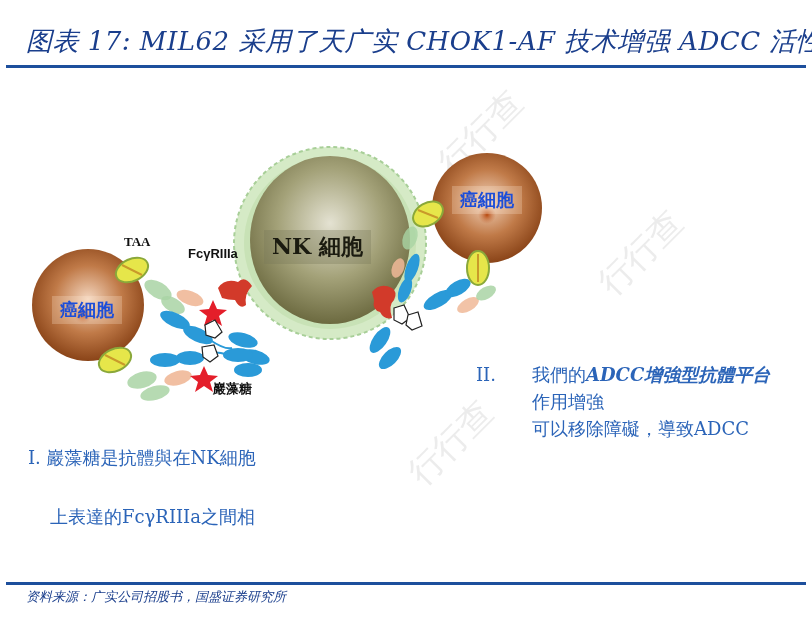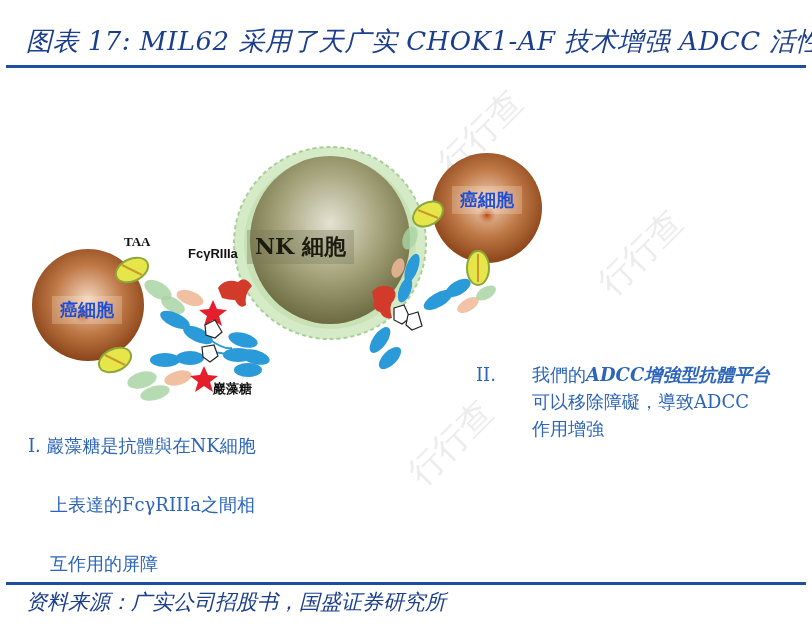--- a/index.html
+++ b/index.html
@@ -1,24 +1,24 @@
 <!DOCTYPE html>
 <html><head>
 <meta charset="utf-8">
 <style>
   html, body { margin:0; padding:0; background:#ffffff; }
   body { width:812px; height:626px; position:relative; overflow:hidden; font-family:"DejaVu Sans", sans-serif; }
   .title { position:absolute; left:26px; top:24px; font-family:"DejaVu Serif", serif; font-style:italic; font-size:26px; color:#1a3e8c; letter-spacing:0.5px; white-space:nowrap; }
   .rule { position:absolute; left:6px; width:800px; height:3px; background:#1d4f9c; }
   .rule.top { top:65px; }
   .rule.bottom { top:582px; }
-  .source { position:absolute; left:26px; top:588px; font-family:"DejaVu Serif", serif; font-style:italic; font-size:21px; color:#1a3e8c; white-space:nowrap; }
+  .source { position:absolute; left:26px; top:588px; font-family:"DejaVu Serif", serif; font-style:italic; font-size:13px; color:#1a3e8c; white-space:nowrap; }
   svg.diagram { position:absolute; left:0; top:70px; }
   .cap { position:absolute; font-family:"DejaVu Serif", serif; color:#2b64b8; font-size:18px; line-height:27px; white-space:nowrap; }
-  .cap1 { left:28px; top:432px; }
+  .cap1 { left:28px; top:444px; }
   .cap1 .line2, .cap1 .line3 { padding-left:22px;margin-top:32px; }
   .cap2 { left:476px; top:343px;margin-top:18px; }
   .cap2 .num { display:inline-block; width:56px; }
   .cap2 .indent { padding-left:56px; }
   .cap2 .em { font-weight:bold; font-style:italic; }
   .lbl { position:absolute; font-family:"Liberation Sans", sans-serif; font-weight:bold; font-size:13px; color:#111; white-space:nowrap; }
   .cell-label { position:absolute; font-family:"DejaVu Sans", sans-serif; font-weight:bold; color:#1d4ed8; font-size:18px; white-space:nowrap; padding:2px 8px; background:rgba(255,235,215,0.25);margin-top:16px; }
   .nk-label { position:absolute; font-family:"DejaVu Serif", serif; color:#1b1b10; font-size:22px; font-weight:bold; white-space:nowrap; padding:2px 8px; background:rgba(120,120,90,0.35); }
   .wm { position:absolute; color:rgba(200,200,200,0.35); font-size:34px; transform:rotate(-45deg); white-space:nowrap; font-family:"DejaVu Sans", sans-serif; }
 </style>
@@ -132,33 +132,32 @@
     <ellipse cx="428" cy="214" rx="16" ry="11" transform="rotate(-30 428 214)" fill="#e6e64a" stroke="#8aa83a" stroke-width="2"></ellipse>
     <line x1="418" y1="210" x2="438" y2="218" stroke="#c99a2a" stroke-width="2"></line>
   </g>
   <g>
     <ellipse cx="478" cy="268" rx="11" ry="17" fill="#e6e64a" stroke="#8aa83a" stroke-width="2"></ellipse>
     <line x1="478" y1="254" x2="478" y2="282" stroke="#c99a2a" stroke-width="2"></line>
   </g>
 </svg>
 
 <div class="cell-label" style="left:52px;top:280px;">癌細胞</div>
-<div class="nk-label" style="left:247px;top:230px;">NK 細胞</div>
+<div class="nk-label" style="left:264px;top:230px;">NK 細胞</div>
 <div class="cell-label" style="left:452px;top:170px;">癌細胞</div>
 
 <div class="lbl" style="left:124px;top:234px;font-family:Liberation Serif, serif;">TAA</div>
 <div class="lbl" style="left:188px;top:246px;text-align:center;">FcγRIIIa</div>
 <div class="lbl" style="left:213px;top:380px;">巖藻糖</div>
 
 <div class="cap cap1">
   <div>I. 巖藻糖是抗體與在NK細胞</div>
   <div class="line2">上表達的FcγRIIIa之間相</div>
-  <div class="line3">互作用的屏障</div>
 </div>
 
 <div class="cap cap2">
   <div><span class="num">II.</span><span>我們的</span><span class="em">ADCC增強型抗體平台</span></div>
+  <div class="indent">作用增強</div>
   <div class="indent">可以移除障礙，導致ADCC</div>
-  <div class="indent">作用增強</div>
 </div>
 
 <div class="rule bottom"></div>
 <div class="source">资料来源：广实公司招股书，国盛证券研究所</div>
 
 </body></html>

